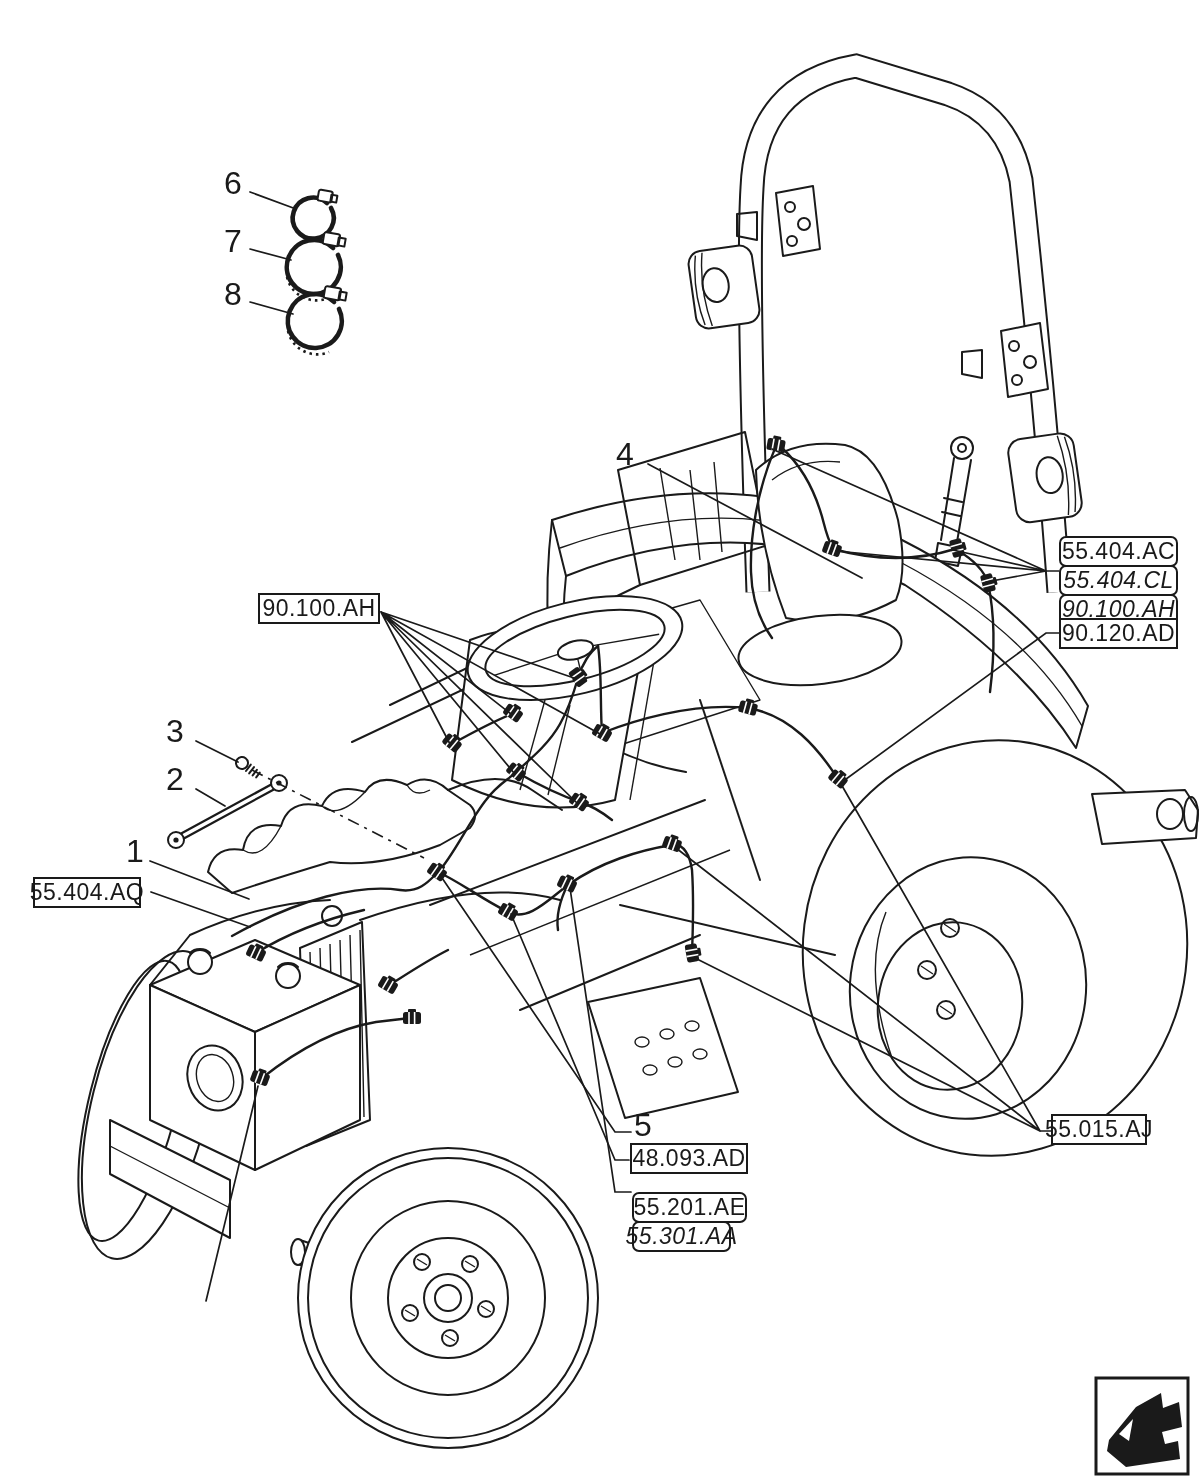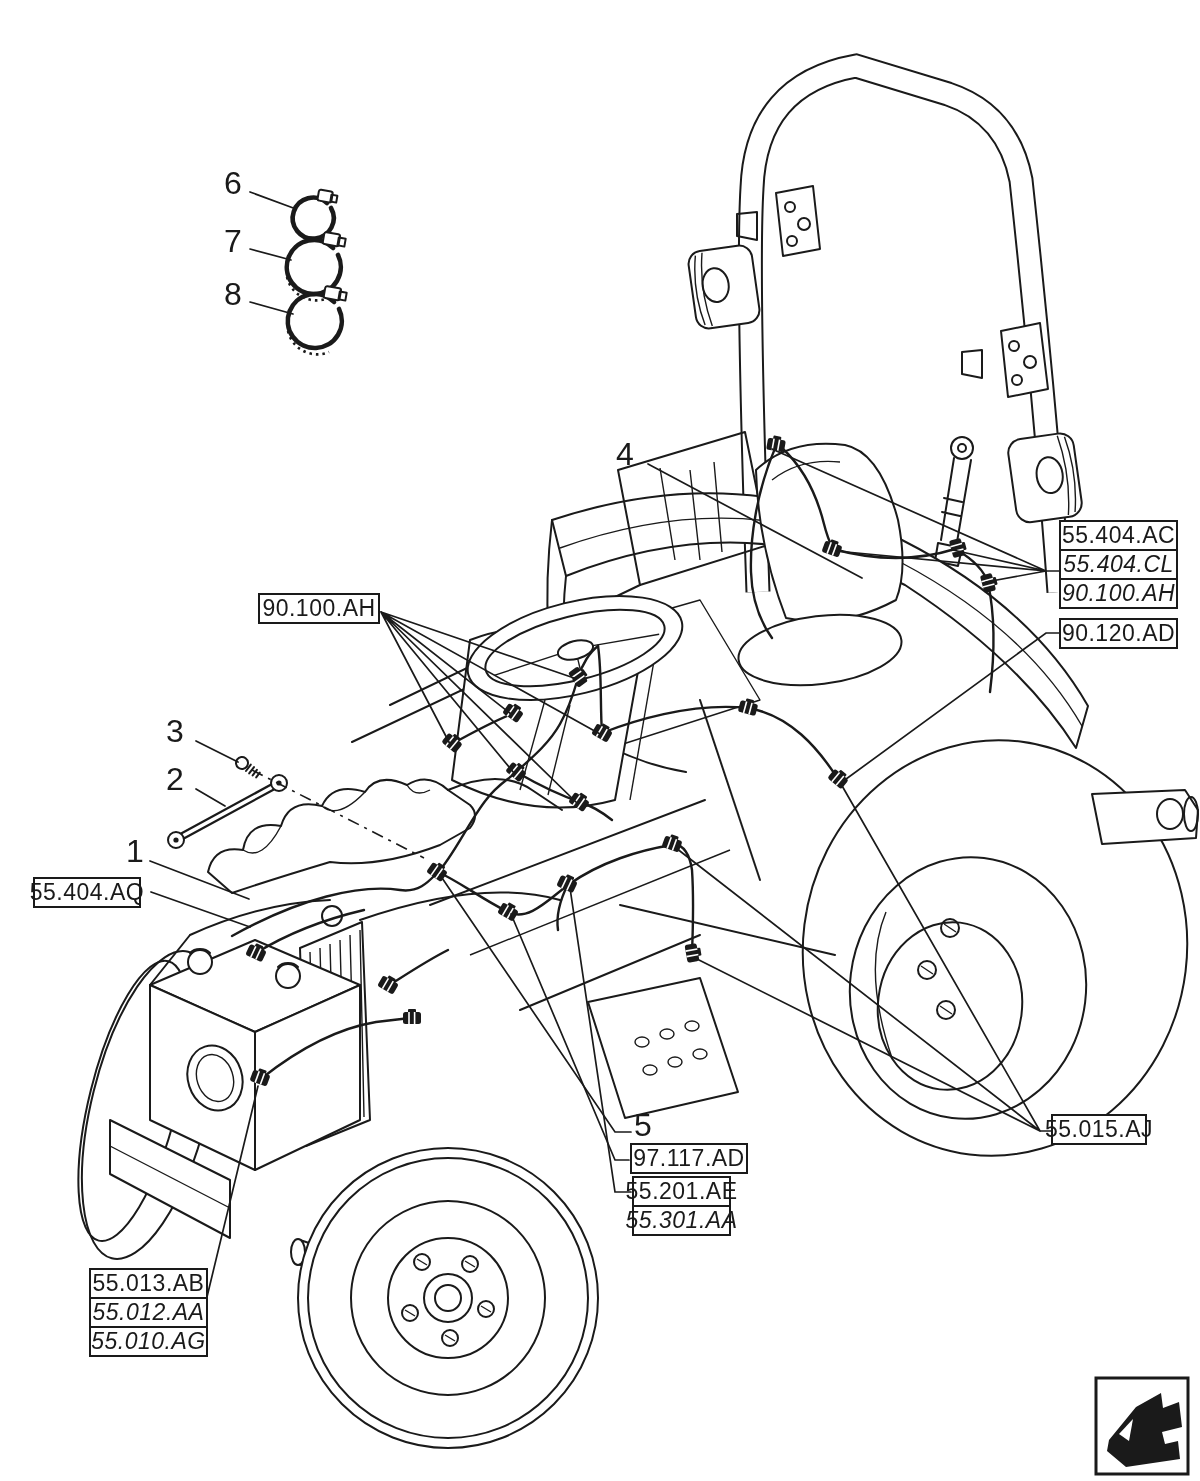--- a/index.html
+++ b/index.html
@@ -19,21 +19,21 @@
   .ring { fill:none; stroke:var(--line); stroke-width:4.6; stroke-linecap:round; }
   .ser  { fill:none; stroke:var(--line); stroke-width:2.6; stroke-dasharray:2.5 4; }
   .callout {
     position:absolute; box-sizing:border-box; height:31px;
     border:2px solid var(--line); background:#fff;
     display:flex; align-items:center; justify-content:center;
     font-size:23px; line-height:1; color:var(--line); letter-spacing:0.5px;
     z-index:5;
   }
   .stackbox { position:absolute; display:flex; flex-direction:column; z-index:5; }
-  .stackbox .callout { position:relative; left:0; top:0; }
+  .stackbox .callout { position:relative; left:0; top:16px;border-radius:7px; }
   .stackbox .callout + .callout { margin-top:-2px;font-style:italic; }
   .num {
     position:absolute; font-size:32px; color:var(--line); line-height:1; z-index:5;
   }
 </style>
 </head>
 <body style="background: rgb(255, 255, 255);">
 
 <div id="page">
 
@@ -345,26 +345,21 @@
   <div class="stackbox" style="left:1059px;top:520px">
     <div class="callout" style="width:119px">55.404.AC</div>
     <div class="callout" style="width:119px">55.404.CL</div>
     <div class="callout" style="width:119px">90.100.AH</div>
   </div>
 
   <div class="callout" style="left:1059px;top:618px;width:119px">90.120.AD</div>
 
   <div class="callout" style="left:1051px;top:1114px;width:96px">55.015.AJ</div>
 
-  <div class="callout" style="left:630px;top:1143px;width:118px">97.117.AD</div>
+  <div class="callout" style="left:630px;top:1143px;width:118px">48.093.AD</div>
 
   <div class="stackbox" style="left:632px;top:1176px">
-    <div class="callout" style="width:99px">55.201.AE</div>
+    <div class="callout" style="width:115px">55.201.AE</div>
     <div class="callout" style="width:99px">55.301.AA</div>
   </div>
 
-  <div class="stackbox" style="left:89px;top:1268px">
-    <div class="callout" style="width:119px">55.013.AB</div>
-    <div class="callout" style="width:119px">55.012.AA</div>
-    <div class="callout" style="width:119px">55.010.AG</div>
-  </div>
 
 </div>
 
 </body></html>

